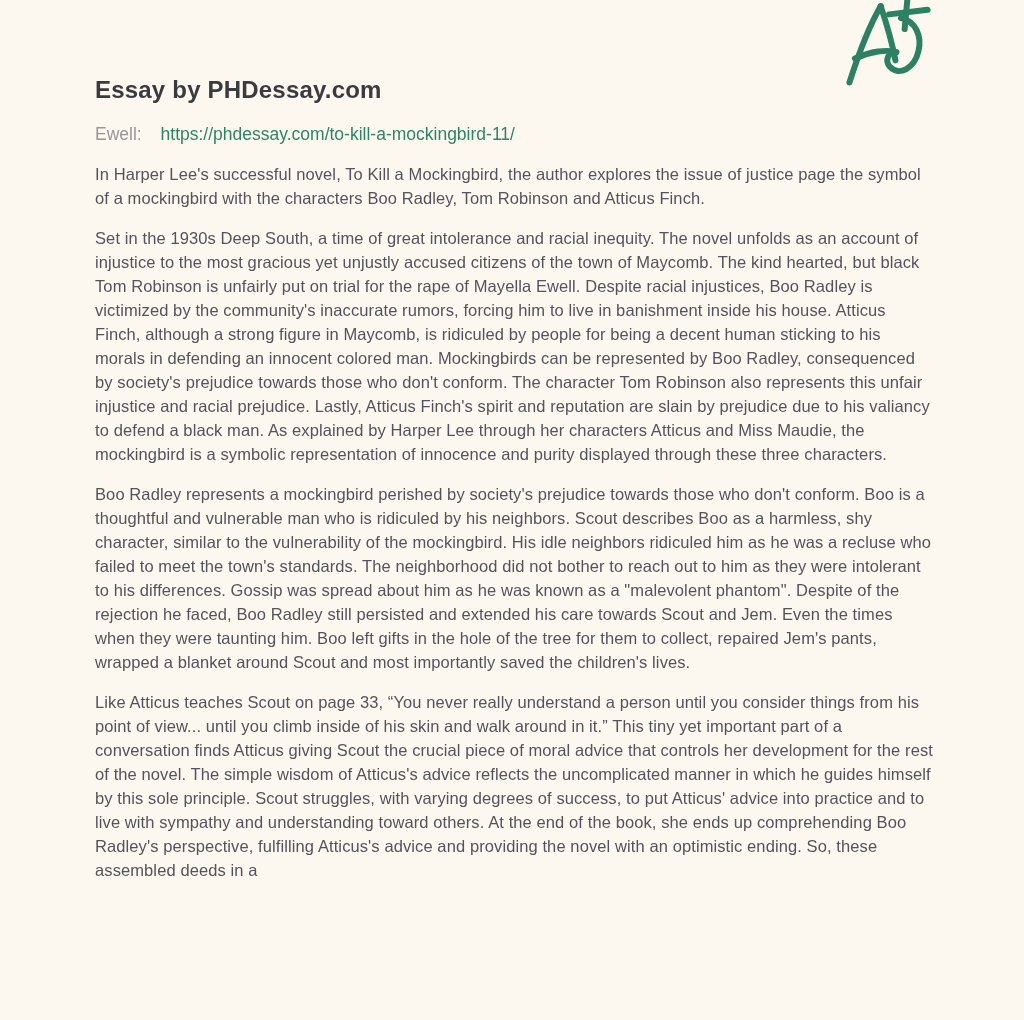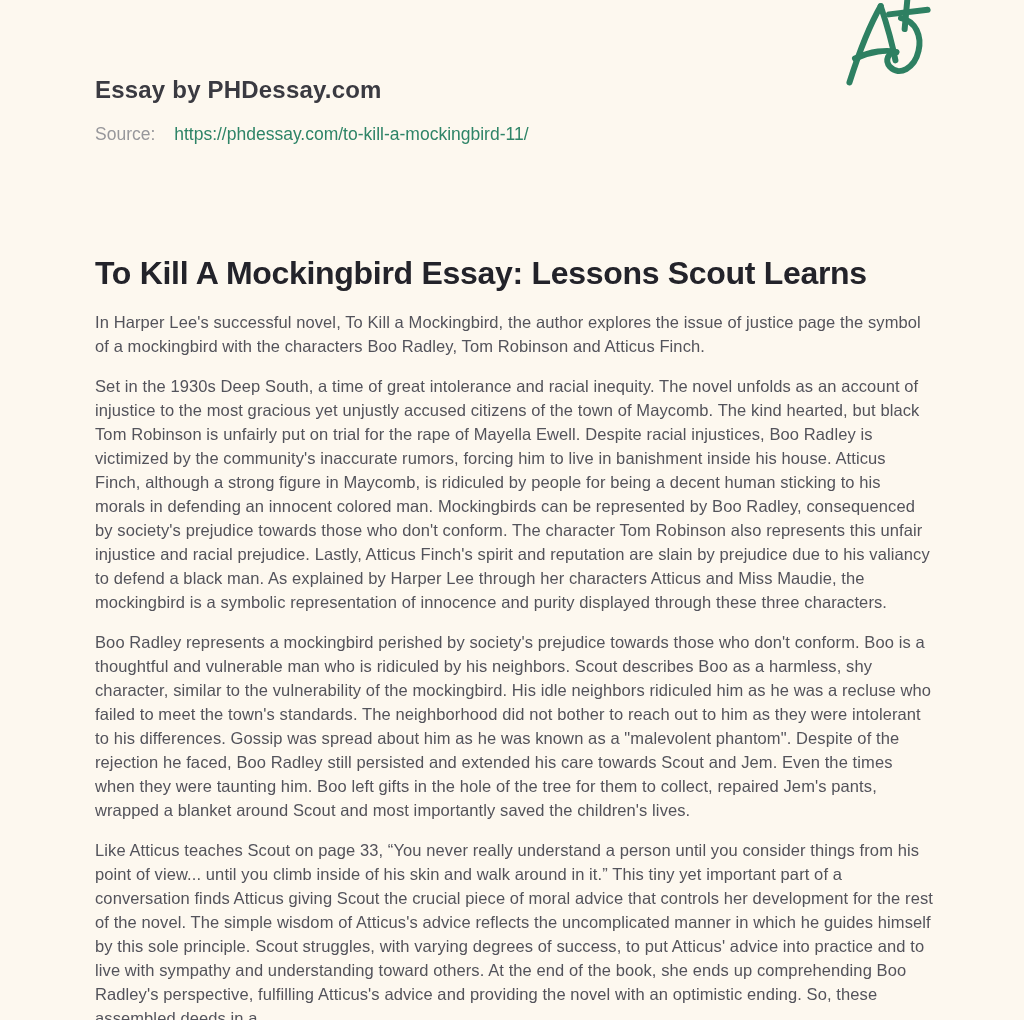--- a/index.html
+++ b/index.html
@@ -76,42 +76,41 @@
 </style>
 </head>
 <body>
 
 <div class="page">
   <div class="content">
 
     <div class="brand">Essay by PHDessay.com</div>
 
     <div class="source-line">
-      <span>Source:</span>
+      <span>Ewell:</span>
       <a href="#">https://phdessay.com/to-kill-a-mockingbird-11/</a>
     </div>
 
     <div class="logo">
       <svg viewBox="0 0 100 104" fill="none" xmlns="http://www.w3.org/2000/svg">
         <g stroke="#2e8062" stroke-width="6.5" stroke-linecap="round" fill="none">
 
           <path d="M7 96 C 16 68, 30 32, 41 13"></path>
           <path d="M41 13 C 48 34, 54 56, 57 72"></path>
 
           <path d="M13 70 C 30 62, 48 60, 58 63"></path>
 
           <path d="M63 26 C 79 29, 86 46, 82 62 C 78 80, 61 90, 51 79 C 45 72, 49 63, 58 63"></path>
 
           <path d="M70 5 L 67 38"></path>
           <path d="M50 22 L 92 17"></path>
         </g>
       </svg>
     </div>
 
-    <h1 class="title">To Kill A Mockingbird Essay: Lessons Scout Learns</h1>
 
     <div class="body-text">
         <p>In Harper Lee's successful novel, To Kill a Mockingbird, the author explores the issue of justice page the symbol of a mockingbird with the characters Boo Radley, Tom Robinson and Atticus Finch.</p>
         <p>Set in the 1930s Deep South, a time of great intolerance and racial inequity. The novel unfolds as an account of injustice to the most gracious yet unjustly accused citizens of the town of Maycomb. The kind hearted, but black Tom Robinson is unfairly put on trial for the rape of Mayella Ewell. Despite racial injustices, Boo Radley is victimized by the community's inaccurate rumors, forcing him to live in banishment inside his house. Atticus Finch, although a strong figure in Maycomb, is ridiculed by people for being a decent human sticking to his morals in defending an innocent colored man. Mockingbirds can be represented by Boo Radley, consequenced by society's prejudice towards those who don't conform. The character Tom Robinson also represents this unfair injustice and racial prejudice. Lastly, Atticus Finch's spirit and reputation are slain by prejudice due to his valiancy to defend a black man. As explained by Harper Lee through her characters Atticus and Miss Maudie, the mockingbird is a symbolic representation of innocence and purity displayed through these three characters.</p>
         <p>Boo Radley represents a mockingbird perished by society's prejudice towards those who don't conform. Boo is a thoughtful and vulnerable man who is ridiculed by his neighbors. Scout describes Boo as a harmless, shy character, similar to the vulnerability of the mockingbird. His idle neighbors ridiculed him as he was a recluse who failed to meet the town's standards. The neighborhood did not bother to reach out to him as they were intolerant to his differences. Gossip was spread about him as he was known as a "malevolent phantom". Despite of the rejection he faced, Boo Radley still persisted and extended his care towards Scout and Jem. Even the times when they were taunting him. Boo left gifts in the hole of the tree for them to collect, repaired Jem's pants, wrapped a blanket around Scout and most importantly saved the children's lives.</p>
         <p>Like Atticus teaches Scout on page 33, “You never really understand a person until you consider things from his point of view... until you climb inside of his skin and walk around in it.” This tiny yet important part of a conversation finds Atticus giving Scout the crucial piece of moral advice that controls her development for the rest of the novel. The simple wisdom of Atticus's advice reflects the uncomplicated manner in which he guides himself by this sole principle. Scout struggles, with varying degrees of success, to put Atticus' advice into practice and to live with sympathy and understanding toward others. At the end of the book, she ends up comprehending Boo Radley's perspective, fulfilling Atticus's advice and providing the novel with an optimistic ending. So, these assembled deeds in a</p>
       </div>
 
   </div>
 </div>

